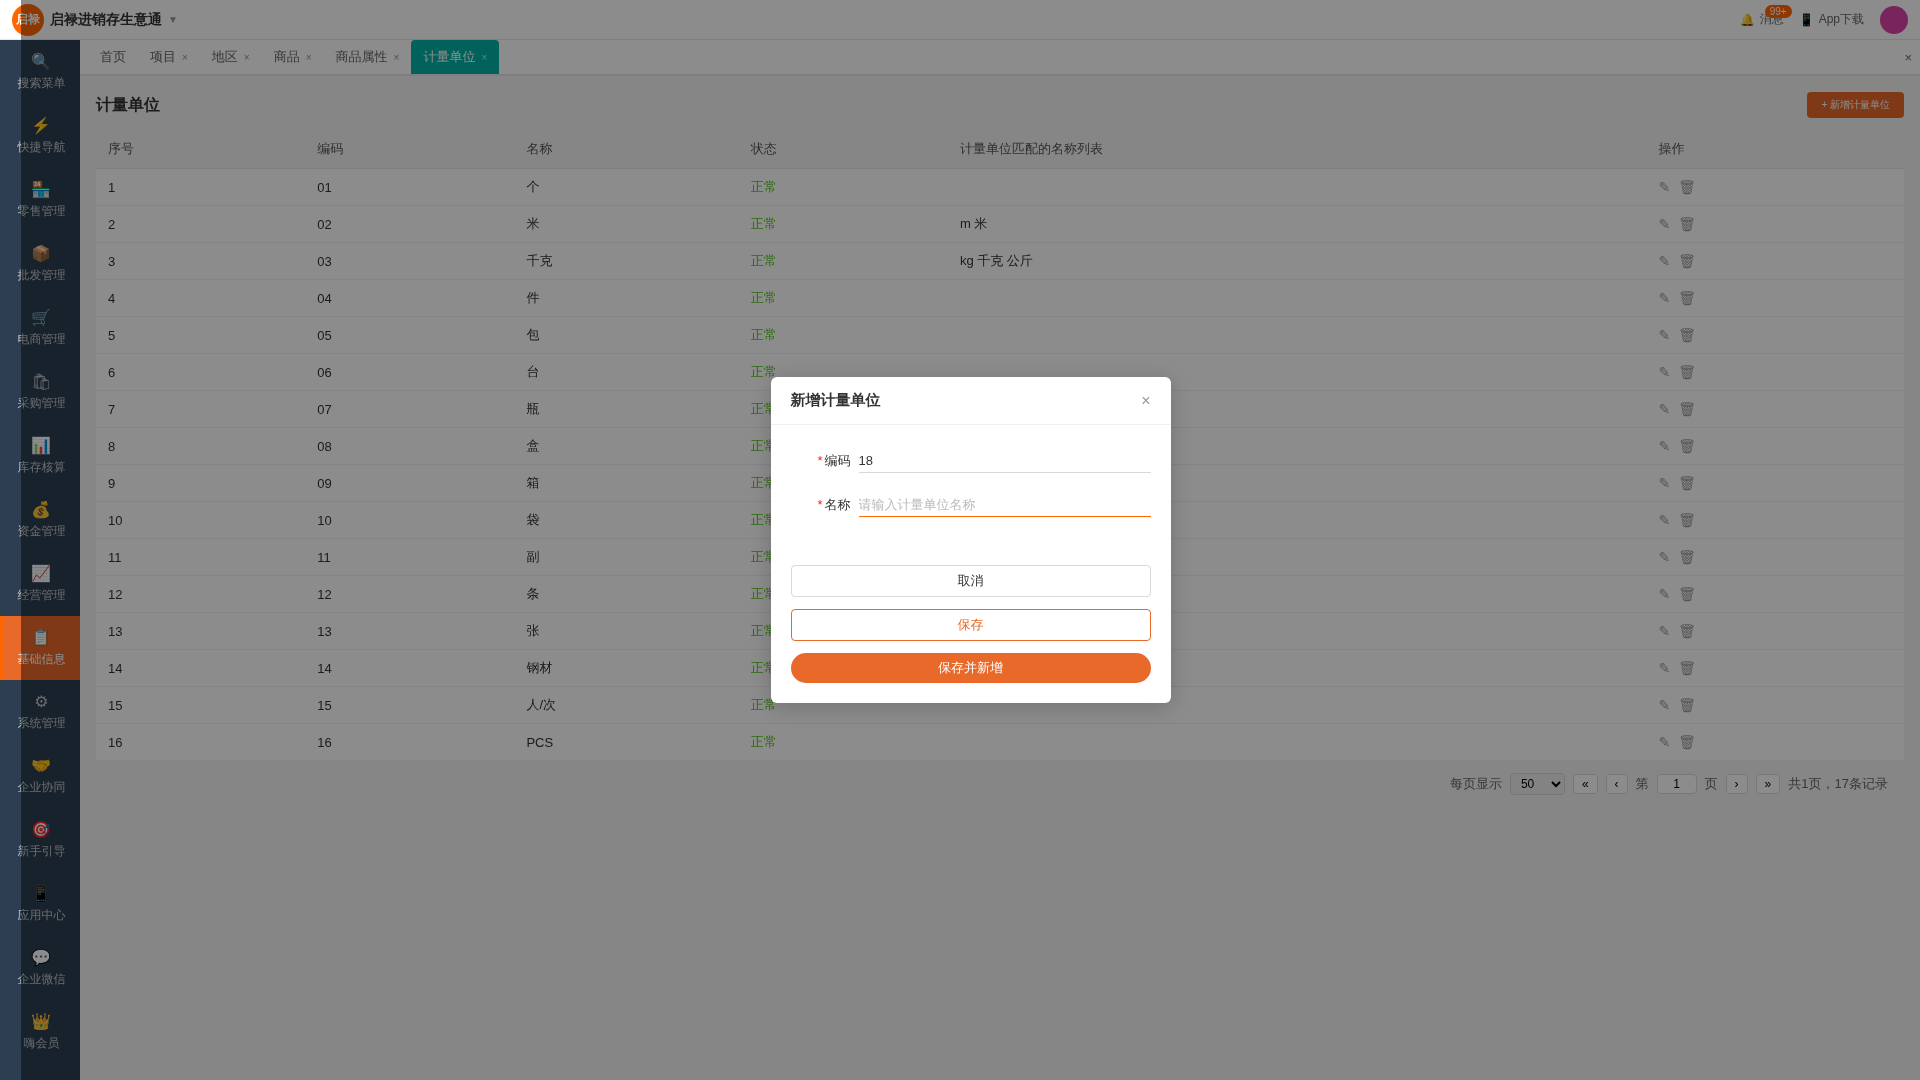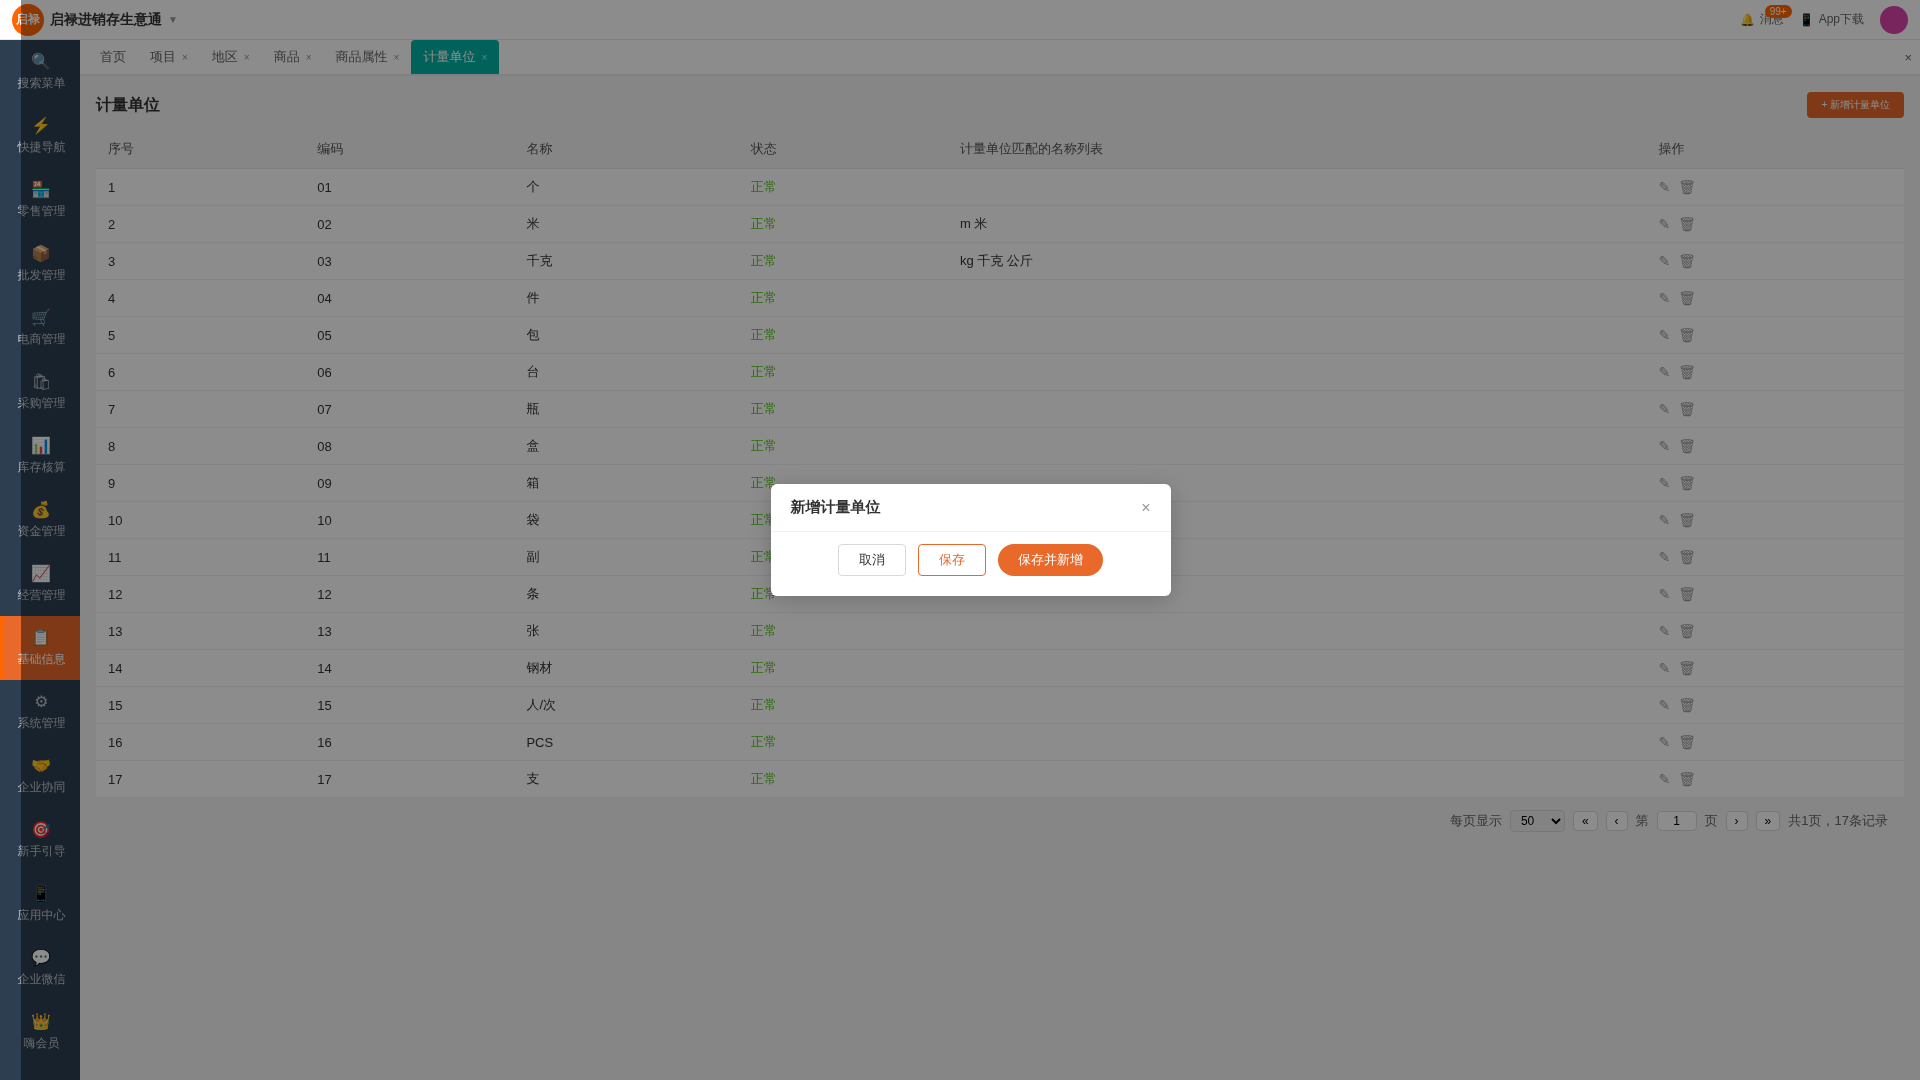--- a/index.html
+++ b/index.html
@@ -147,20 +147,21 @@
       outline: none;
       color: #333;
     }
     .form-input.active { border-bottom-color: #f60; }
     .form-input::placeholder { color: #bbb; }
     .modal-footer {
       display: flex;
       justify-content: center;
       gap: 12px;
       padding: 12px 20px 20px;
+      flex-direction: column;
     }
     .btn-cancel { background: #fff; border: 1px solid #d9d9d9; color: #333; padding: 6px 20px; border-radius: 4px; cursor: pointer; font-size: 13px; }
     .btn-save { background: #fff; border: 1px solid #e8692a; color: #e8692a; padding: 6px 20px; border-radius: 4px; cursor: pointer; font-size: 13px; }
     .btn-save-new { background: #e8692a; border: none; color: #fff; padding: 6px 20px; border-radius: 16px; cursor: pointer; font-size: 13px; }
   </style>
 </head>
 <body>
 
 <div class="top-bar">
   <div class="top-bar-left">
@@ -504,33 +505,20 @@
       <td>PCS</td>
       <td><span class="status-normal">正常</span></td>
       <td></td>
       <td>
         <div class="action-btns">
           <span class="edit-icon">✎</span>
           <span class="delete-icon">🗑</span>
         </div>
       </td>
     </tr>
-              <tr>
-      <td>17</td>
-      <td>17</td>
-      <td>支</td>
-      <td><span class="status-normal">正常</span></td>
-      <td></td>
-      <td>
-        <div class="action-btns">
-          <span class="edit-icon">✎</span>
-          <span class="delete-icon">🗑</span>
-        </div>
-      </td>
-    </tr>
             </tbody>
         </table>
       </div>
 
       <div class="pagination">
         <span>每页显示</span>
         <select class="page-size-select" id="page-size-select"><option value="20">20</option><option value="50" selected="">50</option><option value="100">100</option></select>
         <button class="page-nav-btn">«</button>
         <button class="page-nav-btn">‹</button>
         <span>第</span>
@@ -543,19 +531,33 @@
     </div>
   </div>
 </div>
 
 <div class="modal-overlay">
   <div class="modal">
     <div class="modal-header">
       <span class="modal-title">新增计量单位</span>
       <span class="modal-close">×</span>
     </div>
+    <div class="modal-body">
+      <div class="form-row">
+        <label class="form-label">
+          <span class="required">*</span><span>编码</span>
+        </label>
+        <input class="form-input" type="text" id="code-input-el" value="18" style="">
+      </div>
+      <div class="form-row">
+        <label class="form-label">
+          <span class="required">*</span><span>名称</span>
+        </label>
+        <input class="form-input active" type="text" id="name-input-el" placeholder="请输入计量单位名称" style="">
+      </div>
+    </div>
     <div class="modal-footer">
       <button class="btn-cancel">取消</button>
       <button class="btn-save">保存</button>
       <button class="btn-save-new">保存并新增</button>
     </div>
   </div>
 </div>
 
 </body></html>

